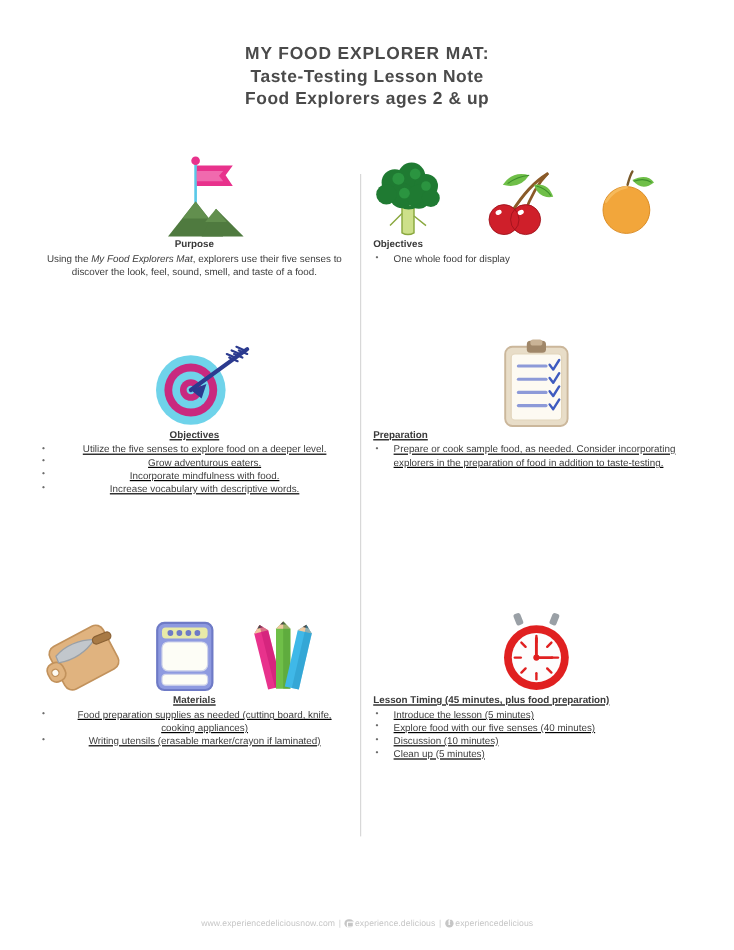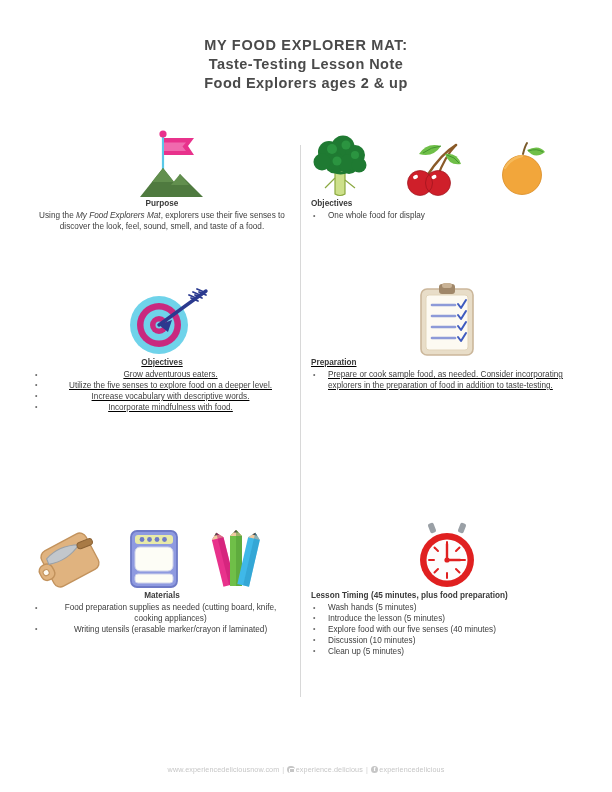--- a/index.html
+++ b/index.html
@@ -45,21 +45,21 @@
     background: #d8d8d8;
   }
 
   
   .block { position: absolute; }
   .col-left  { left: 33px;  width: 258px; text-align: center; }
   .col-right { left: 311px; width: 272px; }
 
   .row1 { top: 124px; }
   .row2 { top: 283px; text-decoration: underline; }
-  .row3 { top: 516px; }
+  .row3 { top: 504px; text-decoration: underline; }
 
   .art {
     height: 74px;
     display: flex;
     align-items: flex-end;
     gap: 14px;
   }
   .art.center { justify-content: center; padding-left: 28px; }
   .art.left { justify-content: flex-start; }
 
@@ -238,24 +238,24 @@
         <path d="M37 40 L50 35 L46 47 Z" fill="#2b3a8f"></path>
         <g stroke="#2b3a8f" stroke-width="1.8" stroke-linecap="round" fill="none">
           <path d="M74 13 L67 10 M76 16 L69 13"></path>
           <path d="M78 10 L71 7 M80 13 L73 10"></path>
           <path d="M82 7 L75 4 M84 10 L77 7"></path>
         </g>
       </svg>
     </div>
     <div class="sec-head">Objectives</div>
     <ul class="bullets">
+      <li>Utilize the five senses to explore food on a deeper level.</li>
       <li>Grow adventurous eaters.</li>
-      <li>Utilize the five senses to explore food on a deeper level.</li>
+      <li>Incorporate mindfulness with food.</li>
       <li>Increase vocabulary with descriptive words.</li>
-      <li>Incorporate mindfulness with food.</li>
     </ul>
   </div>
 
   <div class="block col-right row2">
     <div class="art center" style="padding-left:0;">
 
       <svg width="62" height="74" viewBox="0 0 62 74">
         <rect x="5" y="6" width="52" height="66" rx="6" fill="#e8ddc8" stroke="#cbb79b" stroke-width="1.6"></rect>
         <rect x="10" y="12" width="42" height="55" rx="3" fill="#fdfaf2" stroke="#e2d5bb" stroke-width="1"></rect>
         <rect x="23" y="1" width="16" height="10" rx="3" fill="#a08769"></rect>
@@ -354,21 +354,20 @@
           <line x1="46.5" y1="25.5" x2="43" y2="29"></line>
           <line x1="25" y1="47" x2="21.5" y2="50.5"></line>
         </g>
         <line x1="34" y1="38" x2="34" y2="22" stroke="#e02020" stroke-width="2.4" stroke-linecap="round"></line>
         <line x1="34" y1="38" x2="47" y2="38" stroke="#e02020" stroke-width="2.4" stroke-linecap="round"></line>
         <circle cx="34" cy="38" r="2.6" fill="#e02020"></circle>
       </svg>
     </div>
     <div class="sec-head">Lesson Timing (45 minutes, plus food preparation)</div>
     <ul class="bullets">
-      <li>Wash hands (5 minutes)</li>
       <li>Introduce the lesson (5 minutes)</li>
       <li>Explore food with our five senses (40 minutes)</li>
       <li>Discussion (10 minutes)</li>
       <li>Clean up (5 minutes)</li>
     </ul>
   </div>
 
   <div class="footer">
     <span>www.experiencedeliciousnow.com</span><span class="sep">|</span><span class="fico ig"></span><span>experience.delicious</span><span class="sep">|</span><span class="fico fb"></span><span>experiencedelicious</span>
   </div>

